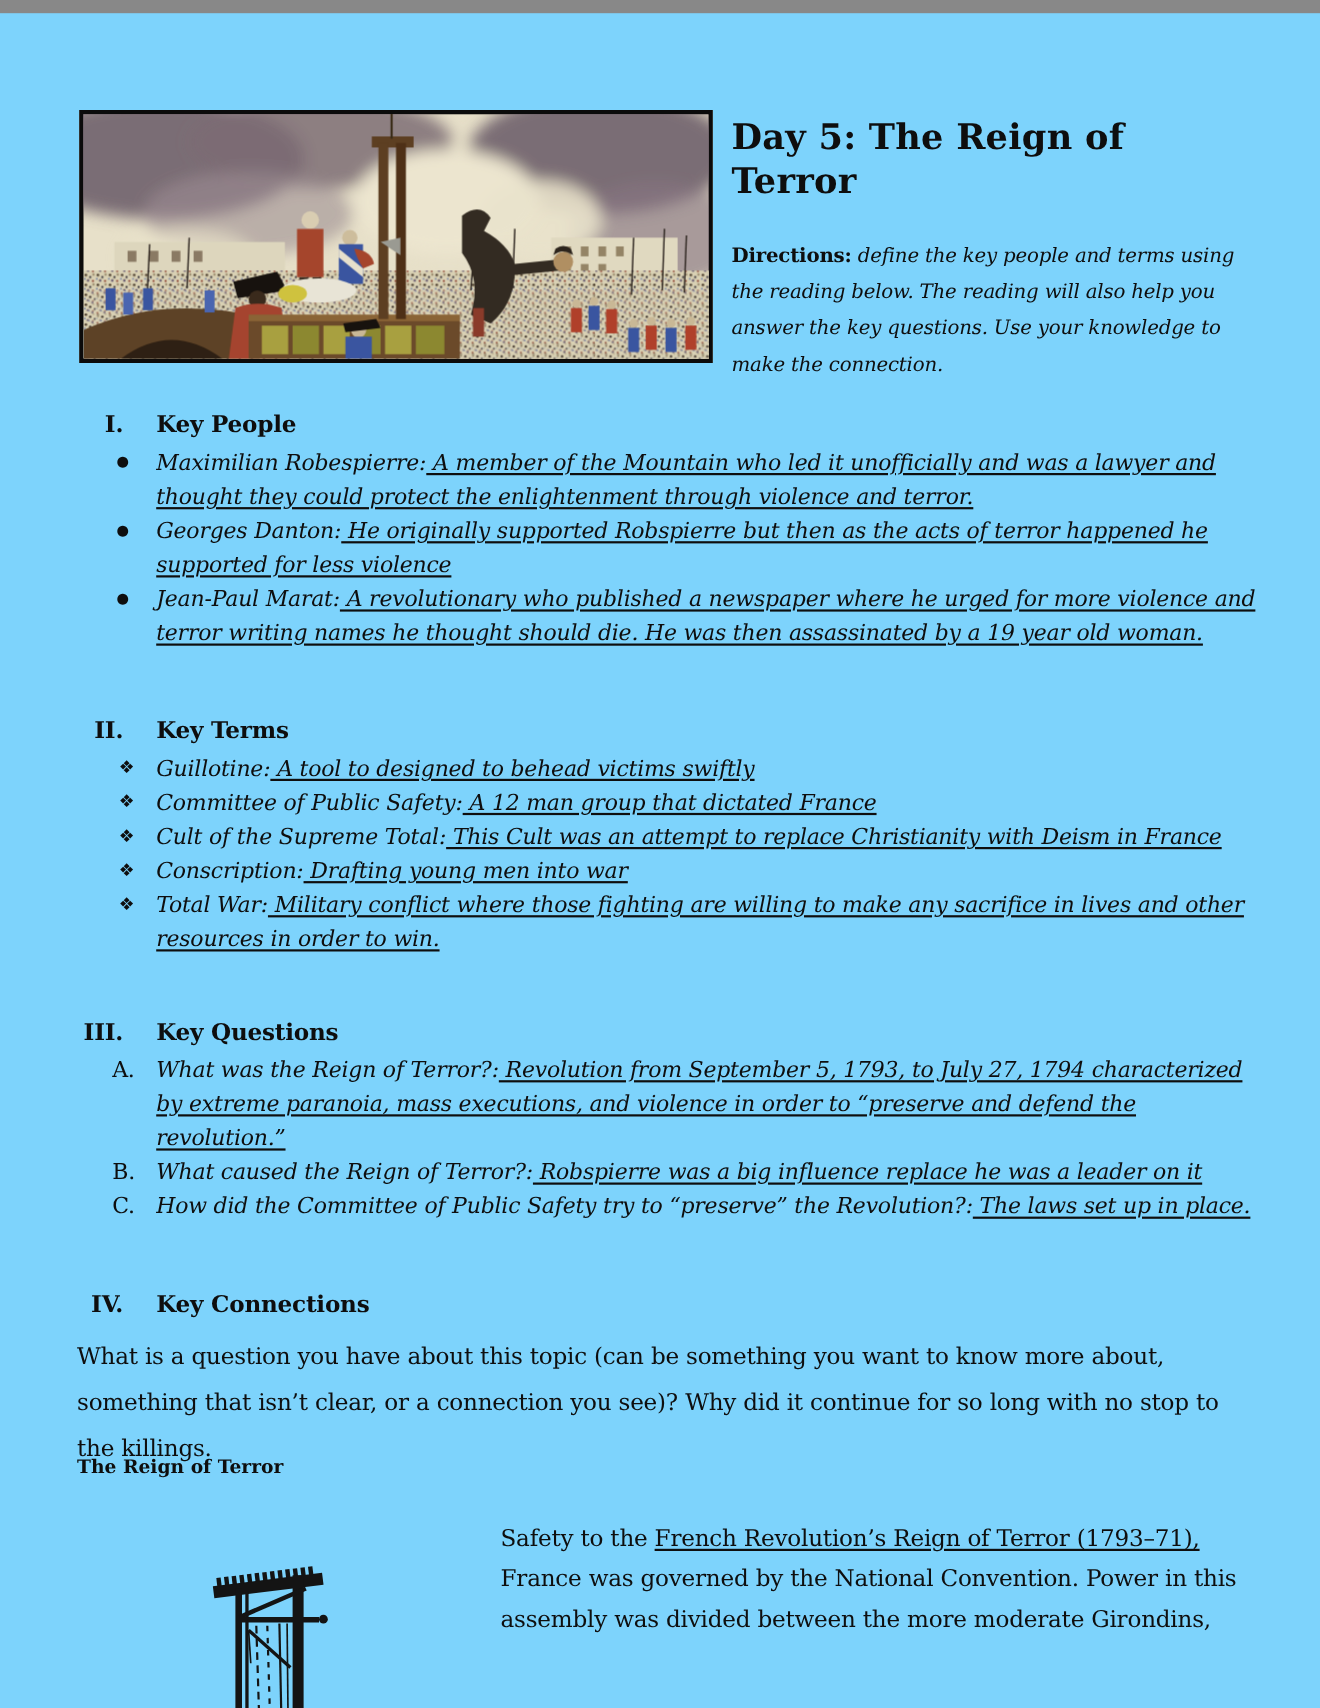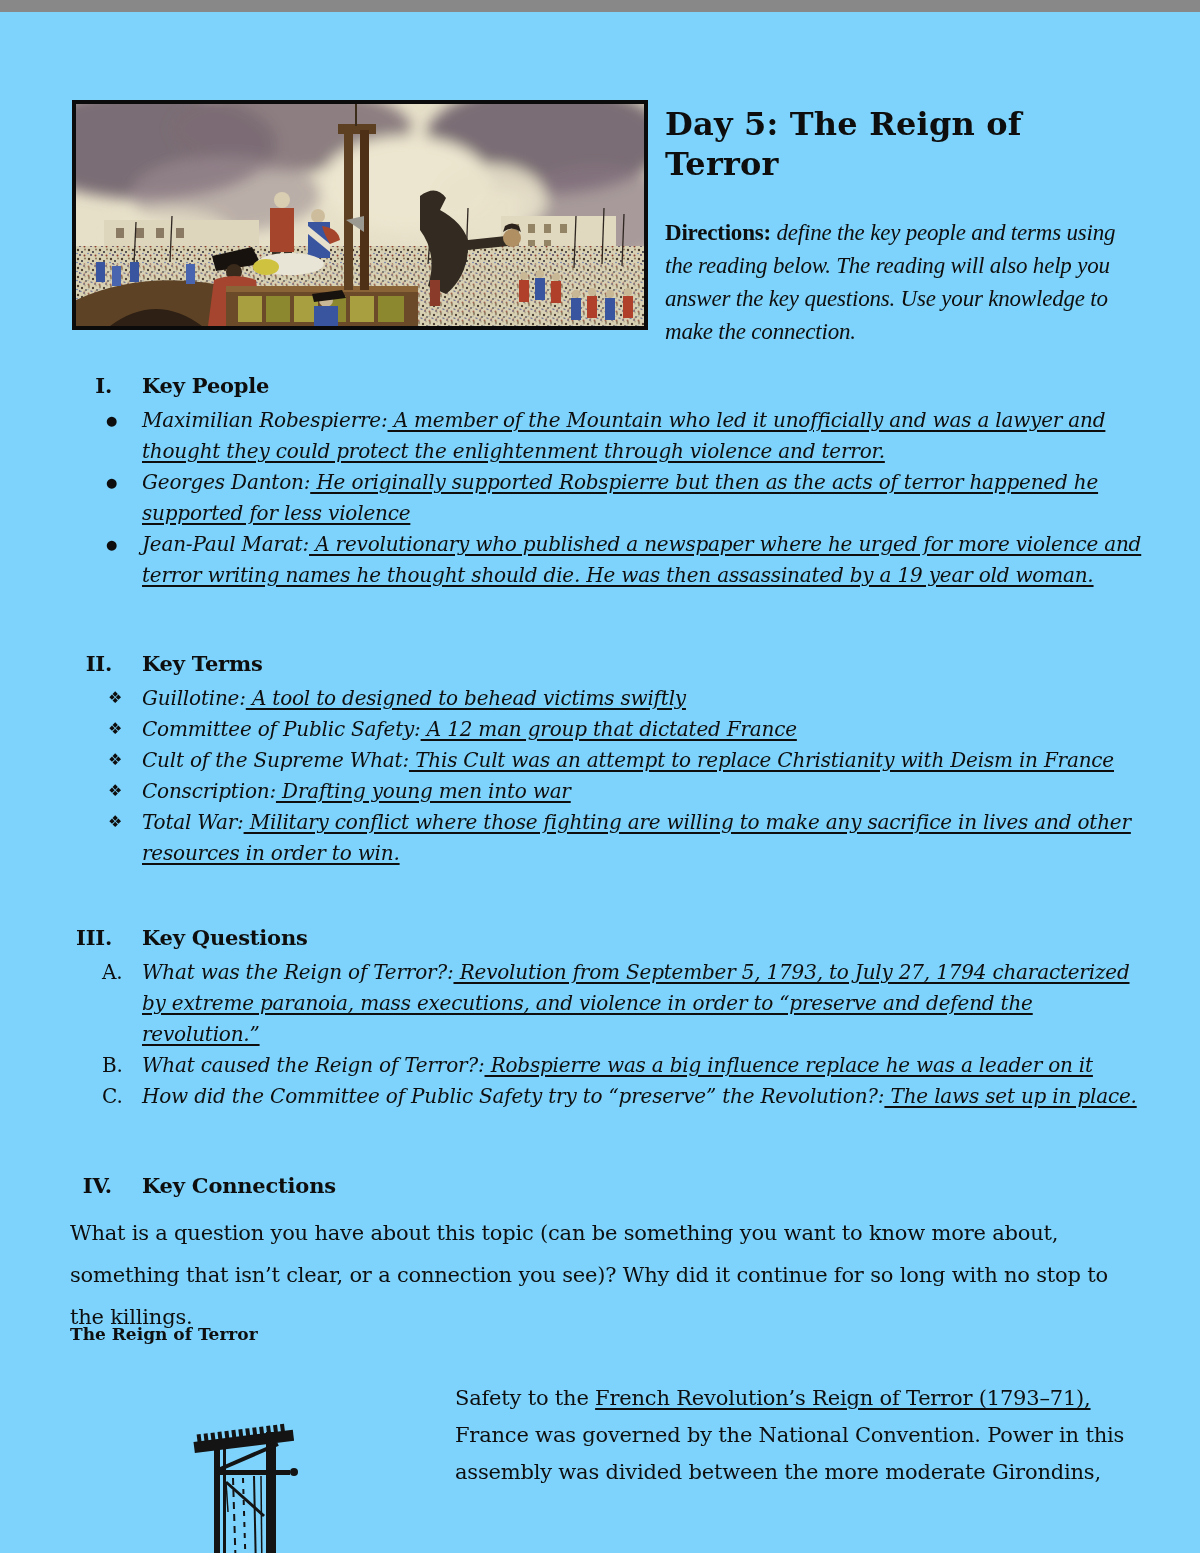--- a/index.html
+++ b/index.html
@@ -19,21 +19,21 @@
     border:4px solid #0b0b0b;
     background:#e7e0c9;
   }
   .hero svg{display:block;width:100%;height:100%;}
   .title-block{position:absolute;left:665px;top:92px;width:472px;}
   .doc-title{
     font-size:32px;font-weight:700;line-height:40px;margin:0;
     letter-spacing:0.2px;
   }
   .directions{
-    margin-top:32px;font-size:23px;line-height:33px;letter-spacing:-0.2px;font-family:Liberation Serif, serif;
+    margin-top:32px;font-size:18px;line-height:33px;letter-spacing:-0.2px;
   }
   .directions .dir-label{font-weight:700;font-style:normal;}
   .directions .dir-text{font-style:italic;}
   
   .section{position:absolute;left:60px;width:1085px;font-size:20px;line-height:31px;letter-spacing:-0.2px;}
   .sec-head{display:flex;font-weight:700;font-size:21px;margin-bottom:4px;}
   .sec-head .numeral{flex:0 0 52px;text-align:right;}
   .sec-head .sec-title{margin-left:30px;}
   .li{display:flex;align-items:flex-start;}
   .li .marker{flex:0 0 36px;}
@@ -226,21 +226,21 @@
     <div class="li diamond-li">
       <span class="marker">❖</span>
       <p class="txt"><span class="term">Guillotine:</span><span class="answer"> A tool to designed to behead victims swiftly</span></p>
     </div>
     <div class="li diamond-li">
       <span class="marker">❖</span>
       <p class="txt"><span class="term">Committee of Public Safety:</span><span class="answer"> A 12 man group that dictated France</span></p>
     </div>
     <div class="li diamond-li">
       <span class="marker">❖</span>
-      <p class="txt"><span class="term">Cult of the Supreme What:</span><span class="answer"> This Cult was an attempt to replace Christianity with Deism in France</span></p>
+      <p class="txt"><span class="term">Cult of the Supreme Total:</span><span class="answer"> This Cult was an attempt to replace Christianity with Deism in France</span></p>
     </div>
     <div class="li diamond-li">
       <span class="marker">❖</span>
       <p class="txt"><span class="term">Conscription:</span><span class="answer"> Drafting young men into war</span></p>
     </div>
     <div class="li diamond-li">
       <span class="marker">❖</span>
       <p class="txt"><span class="term">Total War:</span><span class="answer"> Military conflict where those fighting are willing to make any sacrifice in lives and other resources in order to win.</span></p>
     </div>
   </div>

